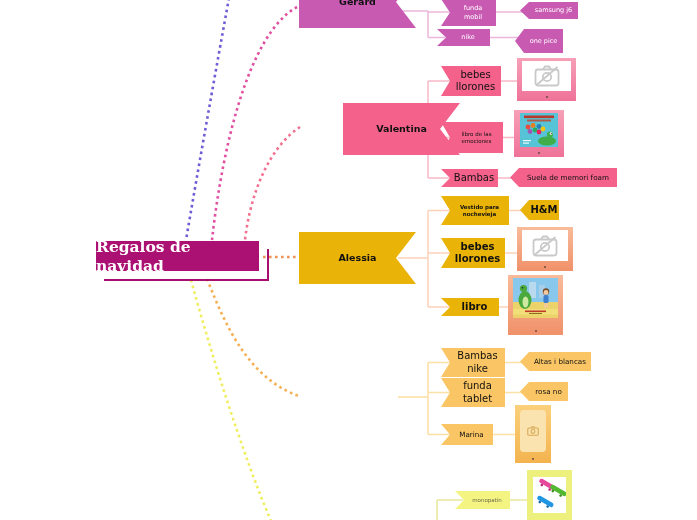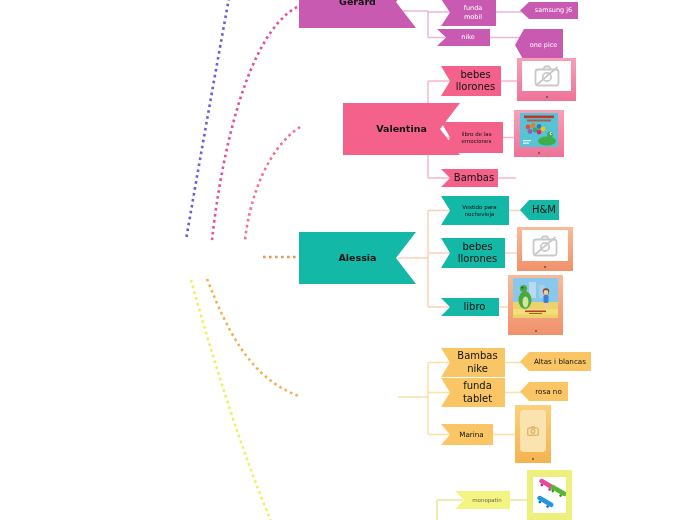--- a/index.html
+++ b/index.html
@@ -8,21 +8,21 @@
   .node{position:absolute;display:flex;align-items:center;justify-content:center;
         box-sizing:border-box;text-align:center;z-index:2;color:#111;}
   .node span{white-space:pre-line;line-height:1.25;}
   .person{font-weight:bold;font-size:9.5px;
         clip-path:polygon(0 0,100% 0,calc(100% - 20px) 50%,100% 100%,0 100%);}
   .flag{clip-path:polygon(0 0,100% 0,100% 100%,0 100%,9px 50%);padding-left:9px;}
   .pennant{clip-path:polygon(9px 0,100% 0,100% 100%,9px 100%,0 50%);padding-left:9px;}
   .bg-gerard{background:#c95ab2;}
   .bg-gerard-sub{background:#c95ab2;color:#fff;}
   .bg-valentina{background:#f4628b;}
-  .bg-alessia{background:#14b8a6;}
+  .bg-alessia{background:#eab308;font-weight:bold;}
   .bg-nora{background:#fac564;}
   .bg-bottom{background:#f4f482;color:#6b6b4a;}
   .t65{font-size:6.5px;} .t70{font-size:10px;} .t55{font-size:5.5px;} .t75{font-size:7.2px;}
   .center-node{position:absolute;left:96px;top:241px;width:163px;height:30px;z-index:3;
         background:#ab1173;color:#fff;display:flex;align-items:center;justify-content:center;
         font-family:"DejaVu Serif",serif;font-weight:bold;font-size:15.5px;}
   .center-node::after{content:"";position:absolute;left:8px;top:8px;width:100%;height:100%;
         border-right:2.5px solid #a60f6d;border-bottom:2.5px solid #a60f6d;pointer-events:none;}
   .imgframe{position:absolute;box-sizing:border-box;z-index:2;}
   .imgframe .inner{width:100%;height:100%;display:flex;align-items:center;justify-content:center;overflow:hidden;}
@@ -67,35 +67,38 @@
 
     <g fill="none" stroke="#fde0a4" stroke-width="1.5">
       <path d="M398,397 H428 M428,362.5 V434.5 M428,362.5 H450 M428,392.5 H450 M428,434.5 H450 M505,362.5 H526 M505,392.5 H526 M493,434.5 H516"></path>
     </g>
 
     <g fill="none" stroke="#e6e69a" stroke-width="1.5">
       <path d="M437,521 V500 M437,500 H463 M510,500 H528"></path>
     </g>
   </svg>
 
+  <div class="center-node">
+    <span>Regalos de navidad</span>
+  </div>
 
   <div class="node person bg-gerard" style="left:299px;top:-24px;width:117px;height:52px;">
     <span>Gerard</span>
   </div>
   <div class="node flag bg-gerard-sub t65" style="left:441px;top:-1px;width:55px;height:27px;">
     <span>funda
 mobil</span>
   </div>
   <div class="node pennant bg-gerard-sub t65" style="left:520px;top:2px;width:58px;height:17px;justify-content:center;">
     <span>samsung j6</span>
   </div>
   <div class="node flag bg-gerard-sub t65" style="left:437px;top:29px;width:53px;height:17px;">
     <span>nike</span>
   </div>
-  <div class="node pennant bg-gerard-sub t65" style="left:515px;top:29px;width:48px;height:32px;">
+  <div class="node pennant bg-gerard-sub t65" style="left:515px;top:29px;width:48px;height:24px;">
     <span>one pice</span>
   </div>
 
   <div class="node person bg-valentina" style="left:299px;top:103px;width:117px;height:52px;margin-left:44px;">
     <span>Valentina</span>
   </div>
   <div class="node flag bg-valentina t70" style="left:441px;top:66px;width:60px;height:30px;">
     <span>bebes
 llorones</span>
   </div>
@@ -133,20 +136,23 @@
         <circle cx="31.3" cy="20.5" r="0.6" fill="#222"></circle>
         <rect x="3" y="27" width="8" height="1.2" fill="#fff" opacity="0.9"></rect>
         <rect x="3" y="29.5" width="6" height="1.2" fill="#fff" opacity="0.9"></rect>
       </svg>
     </div>
     <div class="capdot"></div>
   </div>
   <div class="node flag bg-valentina t70" style="left:441px;top:169px;width:57px;height:18px;">
     <span>Bambas</span>
   </div>
+  <div class="node pennant bg-valentina t75" style="left:510px;top:168px;width:107px;height:19px;">
+    <span>Suela de memori foam</span>
+  </div>
 
   <div class="node person bg-alessia" style="left:299px;top:232px;width:117px;height:52px;text-align:right;">
     <span>Alessia</span>
   </div>
   <div class="node flag bg-alessia t55" style="left:441px;top:196px;width:68px;height:29px;">
     <span>Vestido para
 nochevieja</span>
   </div>
   <div class="node pennant bg-alessia t70" style="left:520px;top:200px;width:39px;height:20px;">
     <span>H&amp;M</span>

